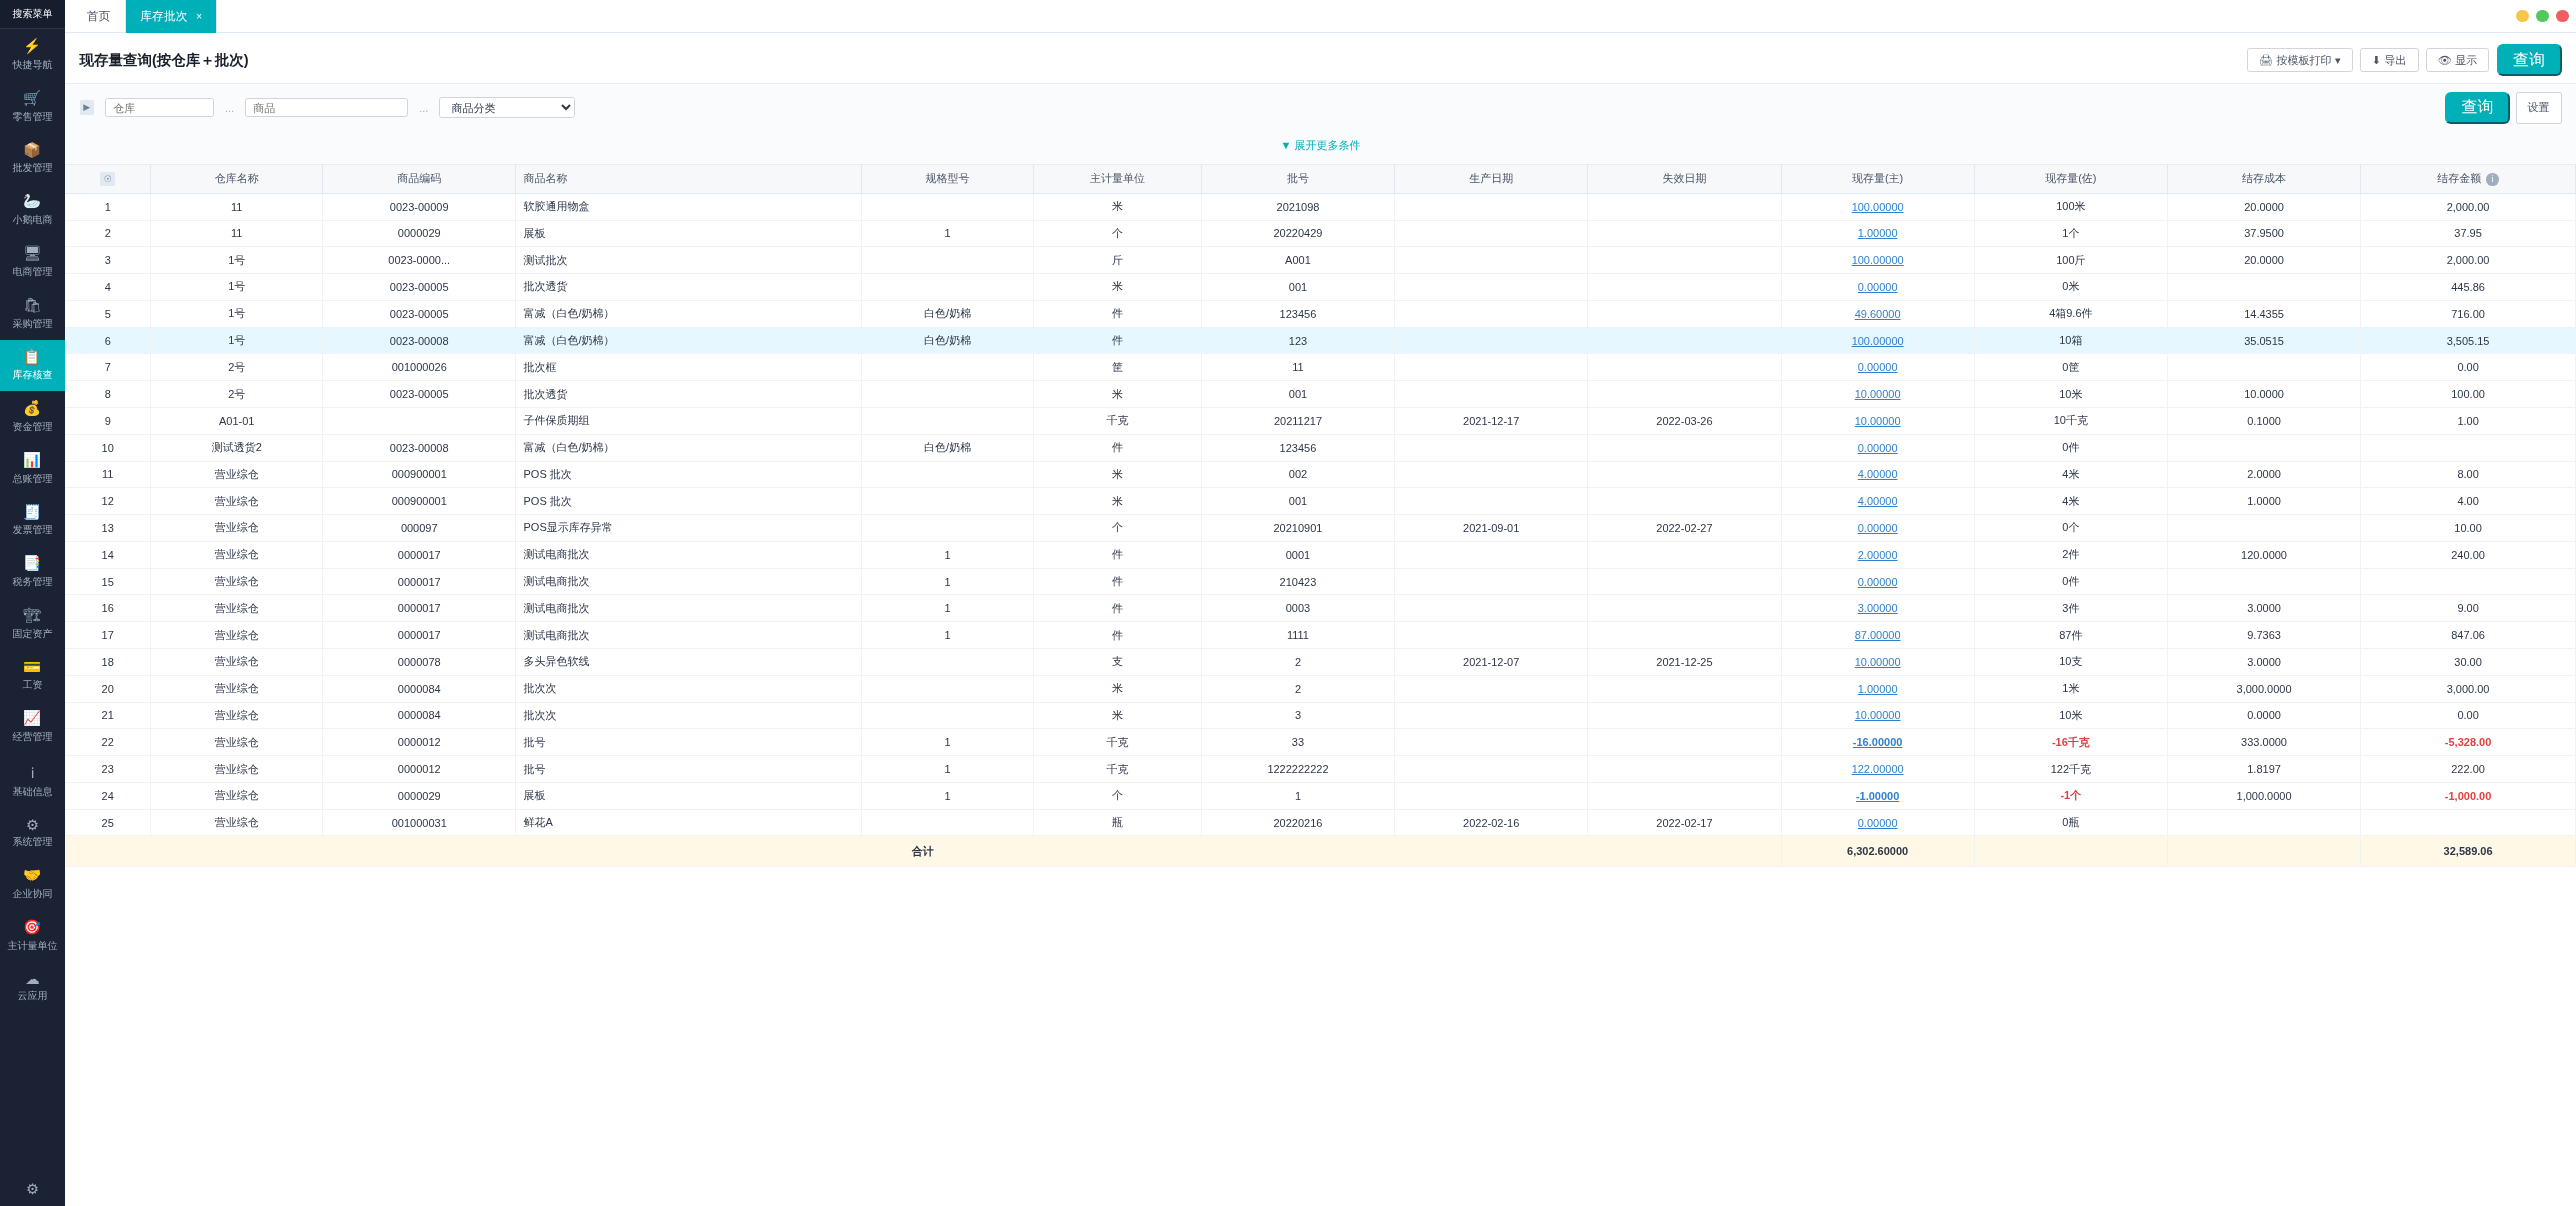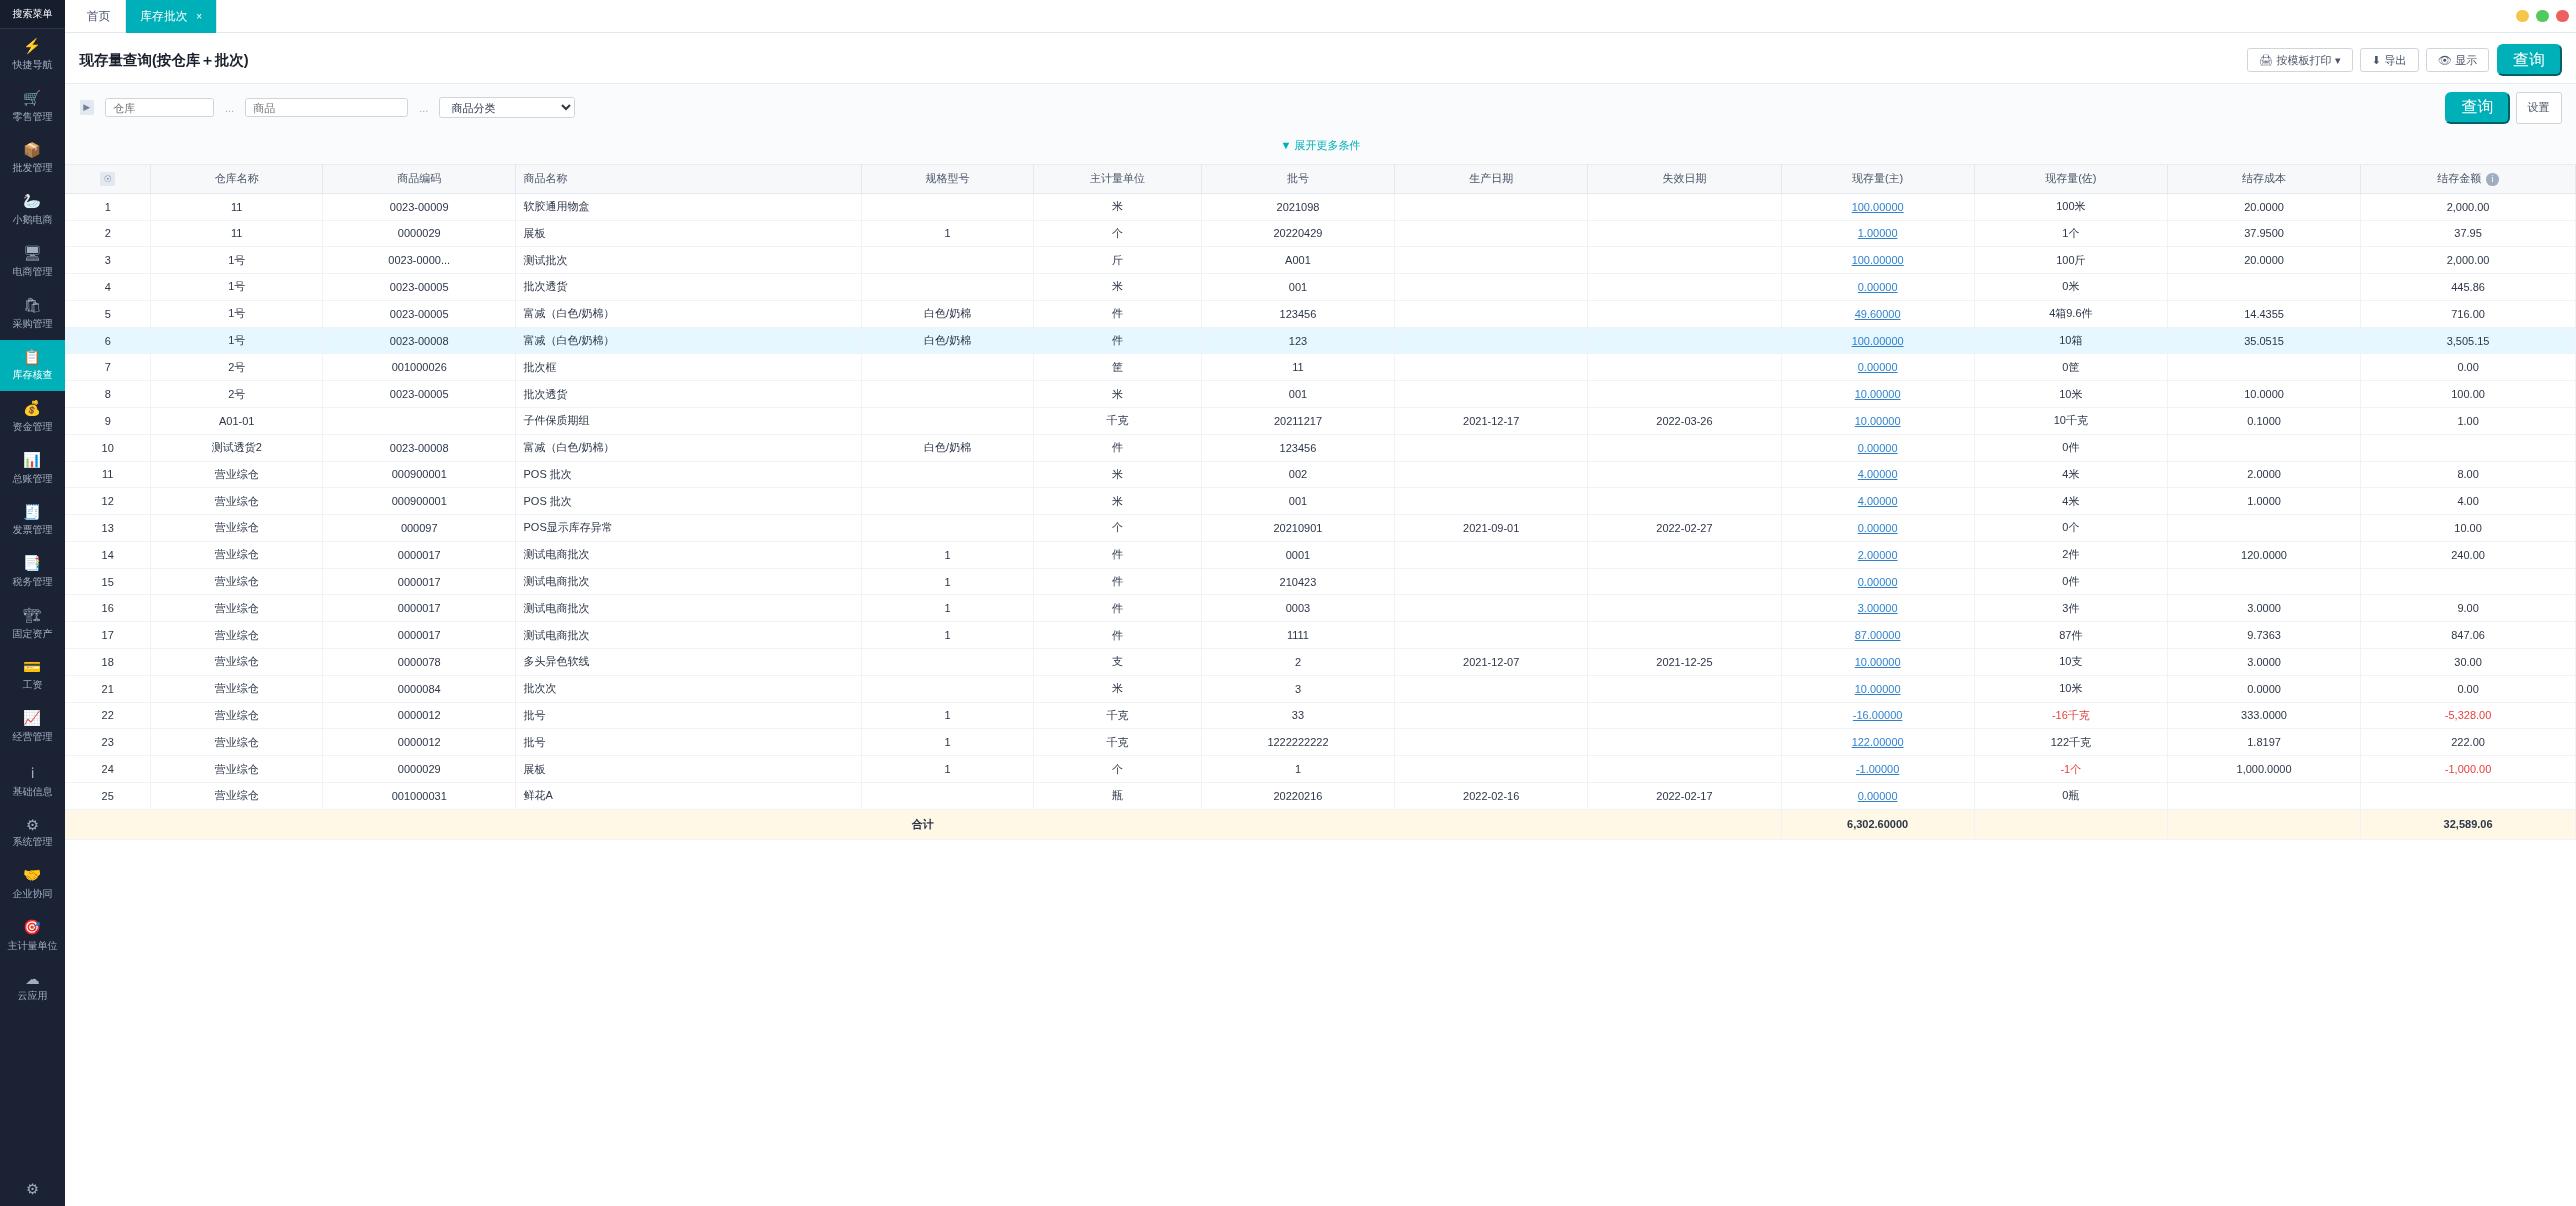--- a/index.html
+++ b/index.html
@@ -238,21 +238,21 @@
     }
     tbody tr.highlight { background: #e6f7ff; }
     tbody td {
       padding: 5.4px 7.2px;
       text-align: center;
       color: #2d3748;
       border-right: 0.9px solid #f0f2f5;
       white-space: nowrap;
     }
     tbody td.text-left { text-align: left; }
-    tbody td.text-red { color: #e53e3e; }
+    tbody td.text-red { color: #e53e3e; font-weight: bold; }
     tbody td.text-link { color: #3182ce; text-decoration: underline; cursor: pointer; }
     .footer-row {
       background: #fff8e6;
       border-top: 1.8px solid #e2c97e;
     }
     .footer-row td {
       font-weight: bold;
       color: #2d3748;
       padding: 7.2px;
     }
@@ -734,20 +734,35 @@
       <td>支</td>
       <td>2</td>
       <td>2021-12-07</td>
       <td>2021-12-25</td>
       <td class="text-link">10.00000</td>
       <td class="">10支</td>
       <td>3.0000</td>
       <td class="">30.00</td>
     </tr>
             <tr>
+      <td>20</td>
+      <td>营业综仓</td>
+      <td>0000084</td>
+      <td class="text-left">批次次</td>
+      <td></td>
+      <td>米</td>
+      <td>2</td>
+      <td></td>
+      <td></td>
+      <td class="text-link">1.00000</td>
+      <td class="">1米</td>
+      <td>3,000.0000</td>
+      <td class="">3,000.00</td>
+    </tr>
+            <tr>
       <td>21</td>
       <td>营业综仓</td>
       <td>0000084</td>
       <td class="text-left">批次次</td>
       <td></td>
       <td>米</td>
       <td>3</td>
       <td></td>
       <td></td>
       <td class="text-link">10.00000</td>

